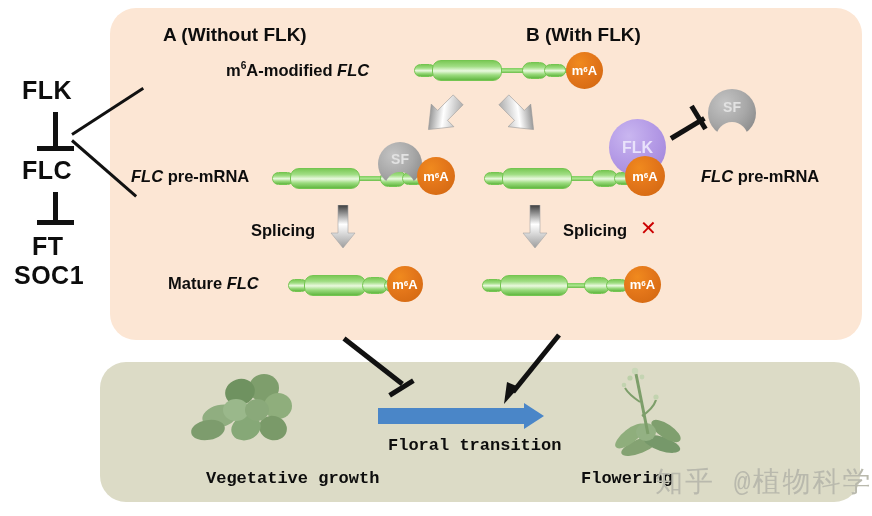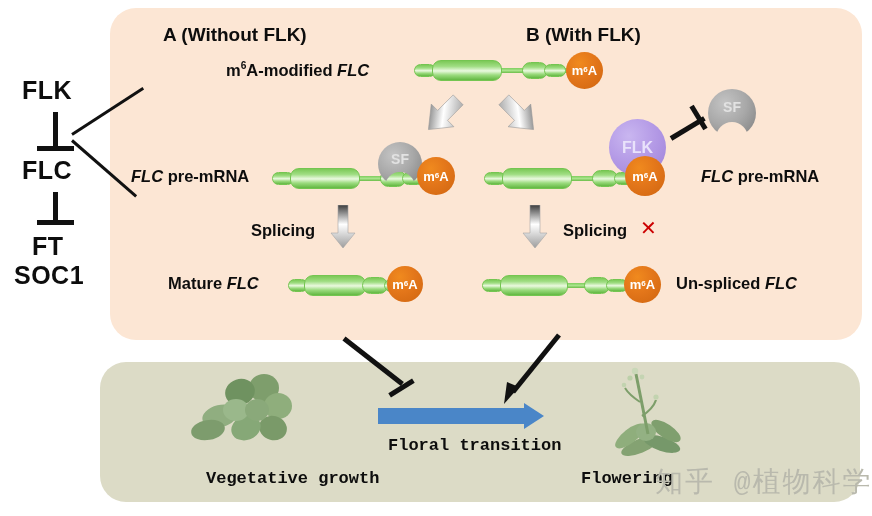--- a/index.html
+++ b/index.html
@@ -279,23 +279,20 @@
     <div class="exon" style="left:18px;top:3px;width:68px;height:21px;"></div>
     <div class="exon" style="left:102px;top:5px;width:26px;height:17px;"></div>
     <div class="exon small" style="left:124px;top:7px;width:22px;height:13px;"></div>
   </div>
   <div class="circ m6a" style="left:624px;top:266px;width:37px;height:37px;">
     <span>m</span>
       <sup class="m6">6</sup>
       <span>A</span>
   </div>
 
-  <div class="abs txt t-lbl" style="left:676px;top:275px;">
-    <span>Un-spliced </span><span class="ital">FLC</span>
-  </div>
 
   <div class="abs blackline" style="left:344px;top:336px;width:74px;height:5px;transform:rotate(38deg);"></div>
   <div class="abs blackline" style="left:399px;top:374px;width:5px;height:28px;transform:rotate(58deg);transform-origin:50% 50%;"></div>
 
   <svg class="abs" style="left:496px;top:330px;" width="70" height="78">
     <line x1="63" y1="5" x2="17" y2="62" stroke="#111" stroke-width="5"></line>
     <polygon points="8,74 23,57 11,52" fill="#111"></polygon>
   </svg>
 
   <svg class="abs" style="left:178px;top:366px;" width="120" height="88">

